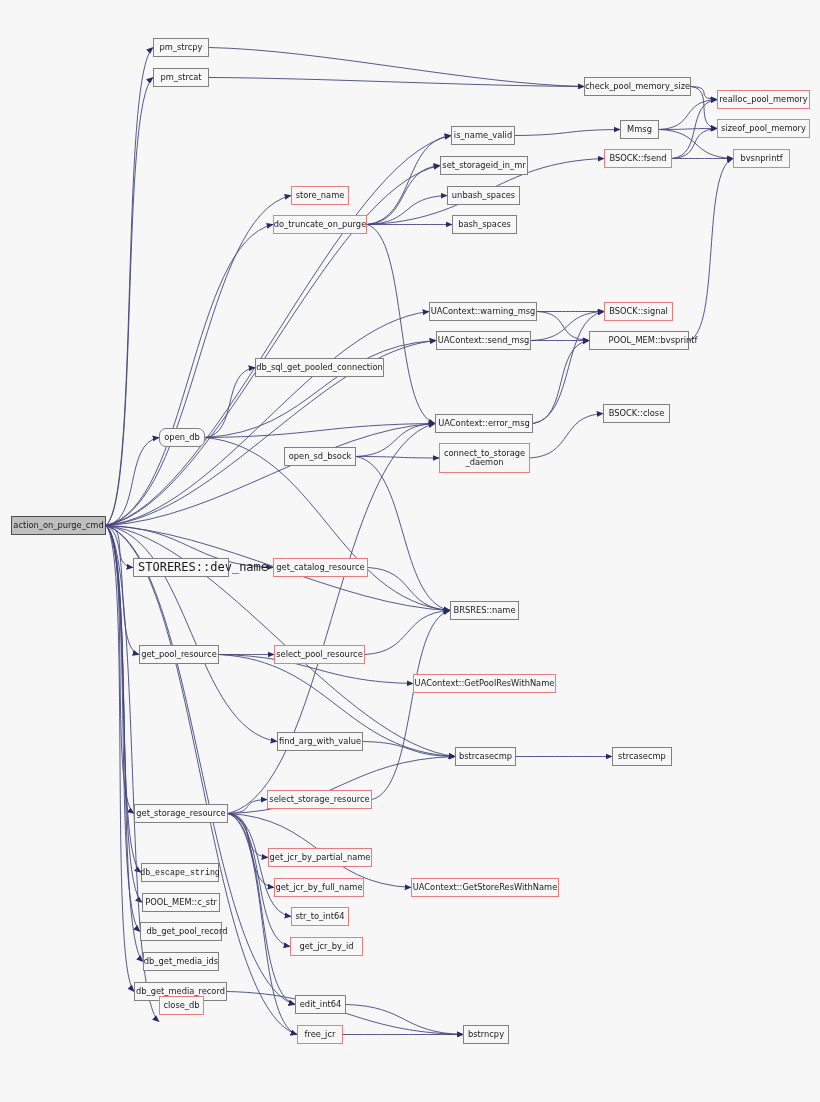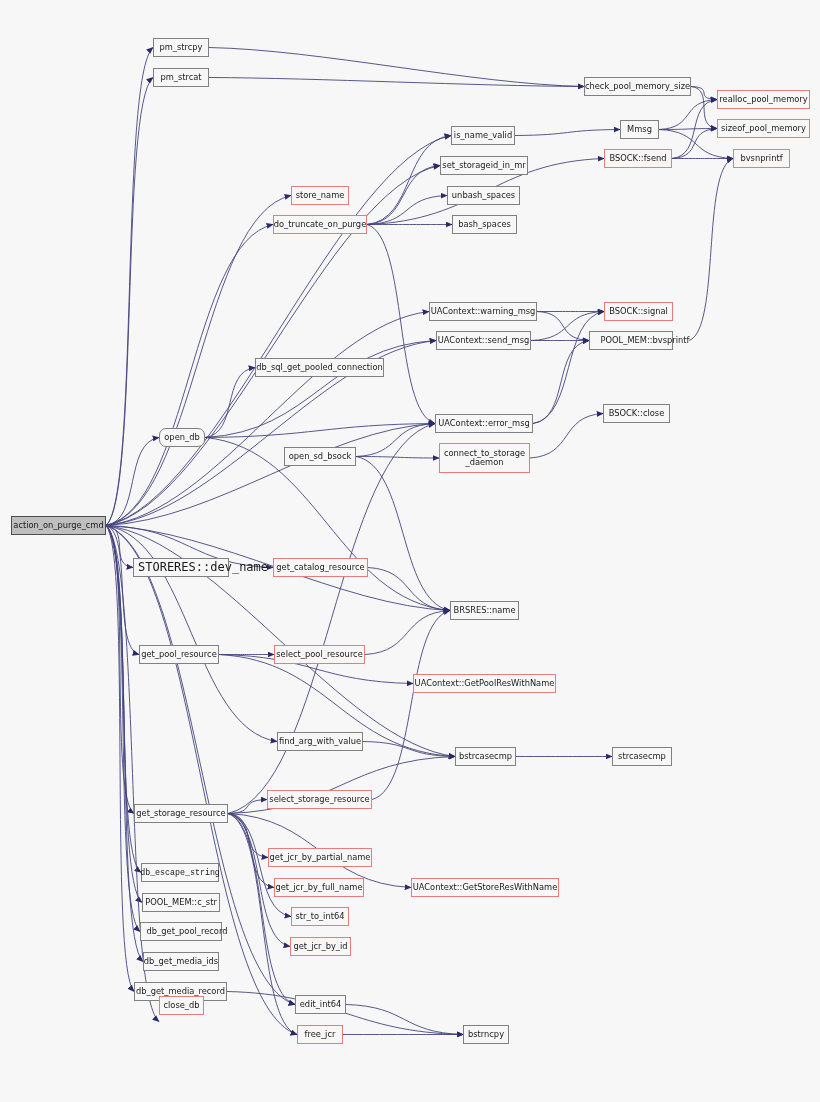--- a/index.html
+++ b/index.html
@@ -132,21 +132,21 @@
       <div class="node red" style="left: 604px; top: 149px; width: 68px; height: 19px;">BSOCK::fsend</div>
       <div class="node" style="left: 451px; top: 126px; width: 64px; height: 19px;">is_name_valid</div>
       <div class="node" style="left: 440px; top: 156px; width: 88px; height: 19px;">set_storageid_in_mr</div>
       <div class="node" style="left: 447px; top: 186px; width: 73px; height: 19px;">unbash_spaces</div>
       <div class="node" style="left: 452px; top: 215px; width: 65px; height: 19px;">bash_spaces</div>
       <div class="node red" style="left: 291px; top: 186px; width: 58px; height: 19px;">store_name</div>
       <div class="node red" style="left: 273px; top: 215px; width: 94px; height: 19px;">do_truncate_on_purge</div>
       <div class="node" style="left: 429px; top: 302px; width: 108px; height: 19px;">UAContext::warning_msg</div>
       <div class="node red" style="left: 604px; top: 302px; width: 69px; height: 19px;">BSOCK::signal</div>
       <div class="node" style="left: 436px; top: 331px; width: 95px; height: 19px;">UAContext::send_msg</div>
-      <div class="node" style="left: 589px; top: 331px; width: 84px; height: 19px; padding-left: 28px;">POOL_MEM::bvsprintf</div>
+      <div class="node" style="left: 589px; top: 331px; width: 100px; height: 19px; padding-left: 28px;">POOL_MEM::bvsprintf</div>
       <div class="node" style="left: 255px; top: 358px; width: 129px; height: 19px;">db_sql_get_pooled_connection</div>
       <div class="node" style="left: 603px; top: 404px; width: 67px; height: 19px;">BSOCK::close</div>
       <div class="node" style="left: 435px; top: 414px; width: 98px; height: 19px;">UAContext::error_msg</div>
       <div class="node" style="left: 159px; top: 428px; width: 46px; height: 19px; border-radius: 7px;">open_db</div>
       <div class="node" style="left: 284px; top: 447px; width: 72px; height: 19px;">open_sd_bsock</div>
       <div class="node red" style="left: 439px; top: 443px; width: 91px; height: 30px;">connect_to_storage
 _daemon</div>
       <div class="node mono" style="left: 133px; top: 558px; width: 96px; height: 19px;">STORERES::dev_name</div>
       <div class="node red" style="left: 273px; top: 558px; width: 95px; height: 19px;">get_catalog_resource</div>
       <div class="node" style="left: 450px; top: 601px; width: 69px; height: 19px;">BRSRES::name</div>
@@ -158,21 +158,21 @@
       <div class="node" style="left: 612px; top: 747px; width: 60px; height: 19px;">strcasecmp</div>
       <div class="node red" style="left: 267px; top: 790px; width: 105px; height: 19px;">select_storage_resource</div>
       <div class="node" style="left: 134px; top: 804px; width: 94px; height: 19px;">get_storage_resource</div>
       <div class="node red" style="left: 268px; top: 848px; width: 104px; height: 19px;">get_jcr_by_partial_name</div>
       <div class="node" style="left: 141px; top: 863px; width: 78px; height: 19px; font-family: Liberation Mono, monospace;">db_escape_string</div>
       <div class="node red" style="left: 274px; top: 878px; width: 90px; height: 19px;">get_jcr_by_full_name</div>
       <div class="node red" style="left: 411px; top: 878px; width: 148px; height: 19px;">UAContext::GetStoreResWithName</div>
       <div class="node" style="left: 142px; top: 893px; width: 78px; height: 19px;">POOL_MEM::c_str</div>
       <div class="node red" style="left: 291px; top: 907px; width: 58px; height: 19px;">str_to_int64</div>
       <div class="node" style="left: 140px; top: 922px; width: 82px; height: 19px; padding-left: 12px;">db_get_pool_record</div>
-      <div class="node red" style="left: 290px; top: 937px; width: 61px; height: 19px;">get_jcr_by_id</div>
+      <div class="node red" style="left: 290px; top: 937px; width: 73px; height: 19px;">get_jcr_by_id</div>
       <div class="node" style="left: 143px; top: 952px; width: 76px; height: 19px;">db_get_media_ids</div>
       <div class="node" style="left: 134px; top: 982px; width: 93px; height: 19px;">db_get_media_record</div>
       <div class="node" style="left: 295px; top: 995px; width: 51px; height: 19px;">edit_int64</div>
       <div class="node red" style="left: 159px; top: 996px; width: 45px; height: 19px;">close_db</div>
       <div class="node red" style="left: 297px; top: 1025px; width: 46px; height: 19px;">free_jcr</div>
       <div class="node" style="left: 463px; top: 1025px; width: 46px; height: 19px;">bstrncpy</div>
     </div>
 </div>
 
 </body></html>

